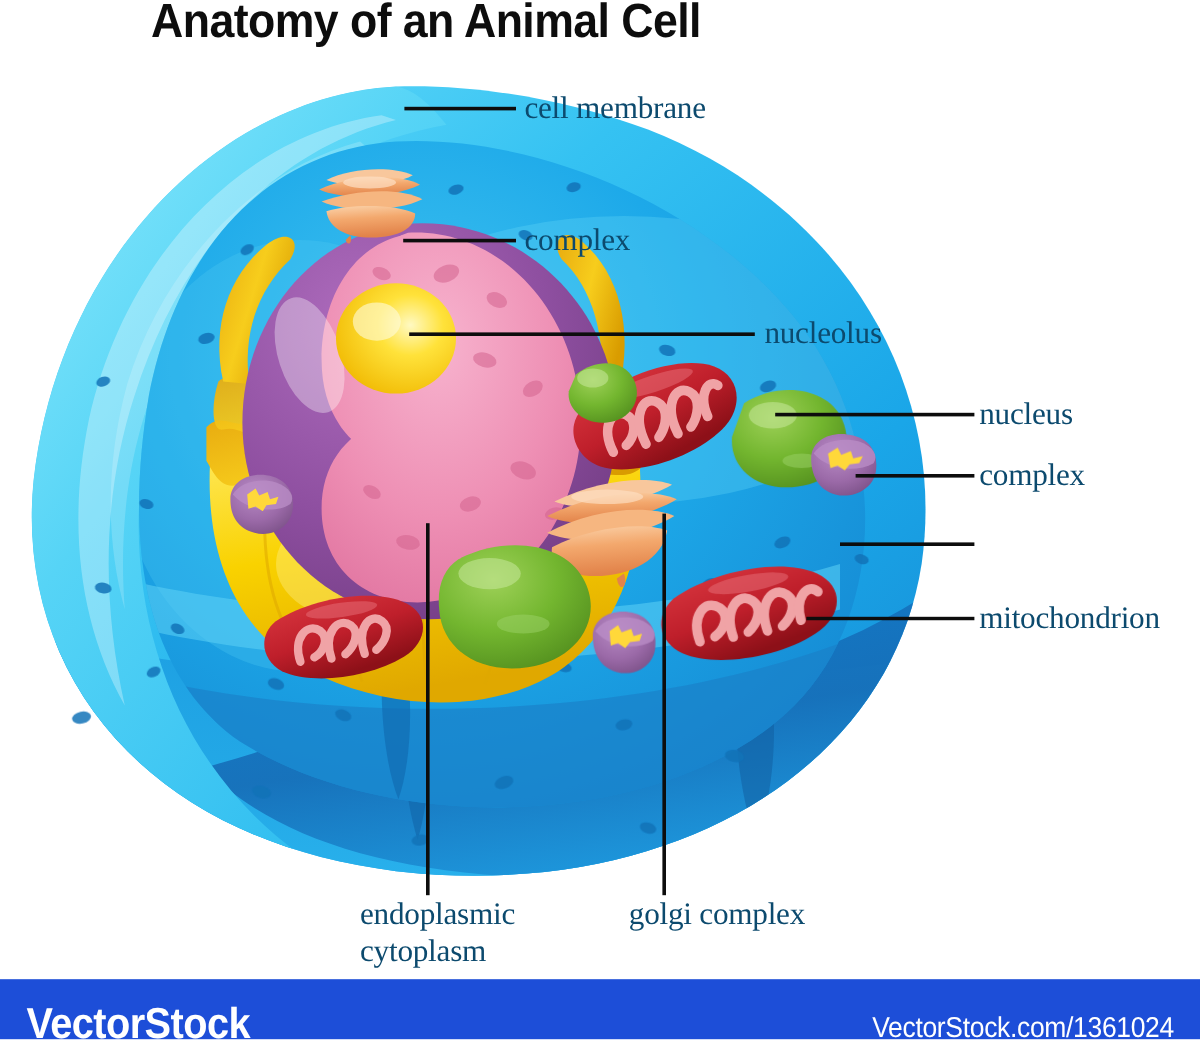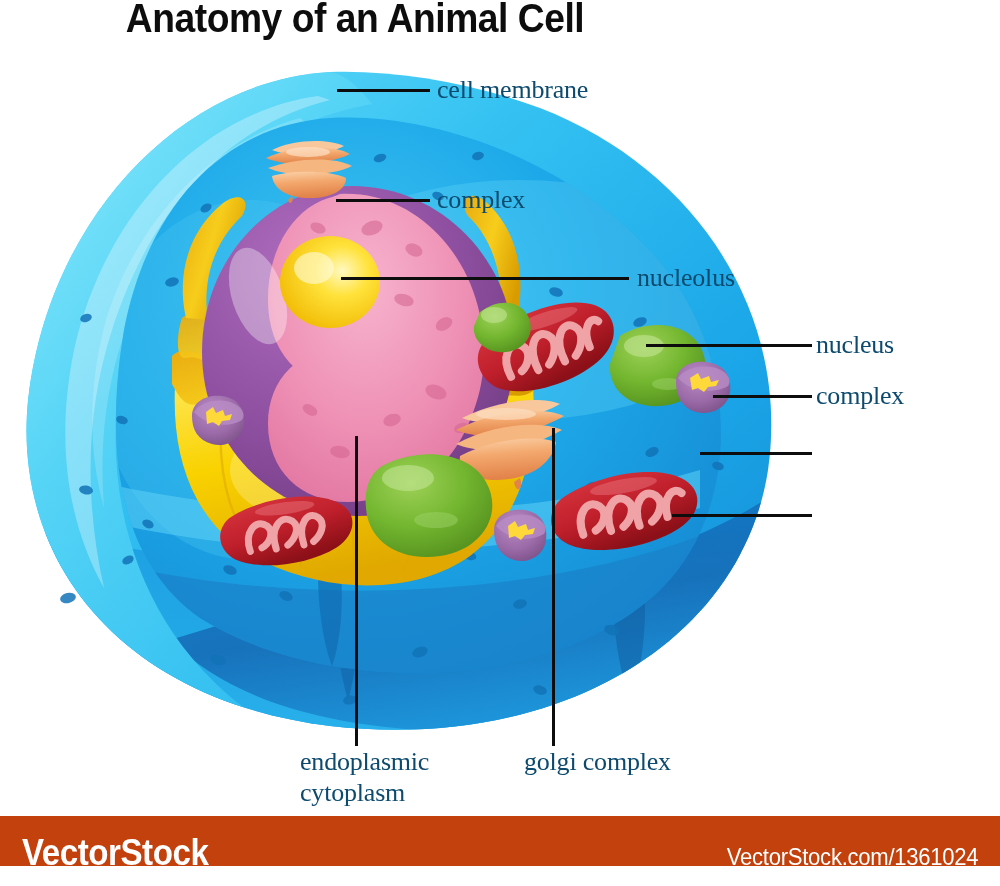--- a/index.html
+++ b/index.html
@@ -73,21 +73,21 @@
   .leader.h { height: 3px; }
   .leader.v { width: 3px; }
 
   
   #footer {
     position: absolute;
     left: 0;
     top: 816px;
     width: 1000px;
     height: 50px;
-    background: #c2410c;
+    background: #1d4ed8;
   }
   #footer-brand {
     position: absolute;
     left: 22px;
     top: 16px;
     color: #ffffff;
     font-family: "Liberation Sans", sans-serif;
     font-weight: bold;
     font-size: 36px;
     letter-spacing: -0.5px;
@@ -555,20 +555,21 @@
     <div class="leader h" style="left:700px; top:452px; width:112px;"></div>
     <div class="leader h" style="left:672px; top:514px; width:140px;"></div>
     <div class="leader v" style="left:355px; top:436px; height:310px;"></div>
     <div class="leader v" style="left:552px; top:428px; height:318px;"></div>
 
     <div class="label" style="left:437px; top:75px;">cell membrane</div>
     <div class="label" style="left:437px; top:185px;">complex</div>
     <div class="label" style="left:637px; top:263px;">nucleolus</div>
     <div class="label" style="left:816px; top:330px;">nucleus</div>
     <div class="label" style="left:816px; top:381px;">complex</div>
+    <div class="label" style="left:816px; top:500px;">mitochondrion</div>
     <div class="label two-line" style="left:300px; top:747px;">endoplasmic cytoplasm</div>
     <div class="label two-line" style="left:524px; top:747px; width:150px;">golgi complex</div>
 
   </div>
 
   <div id="footer">
     <div id="footer-brand">VectorStock</div>
     <div id="footer-url">VectorStock.com/1361024</div>
   </div>
 

